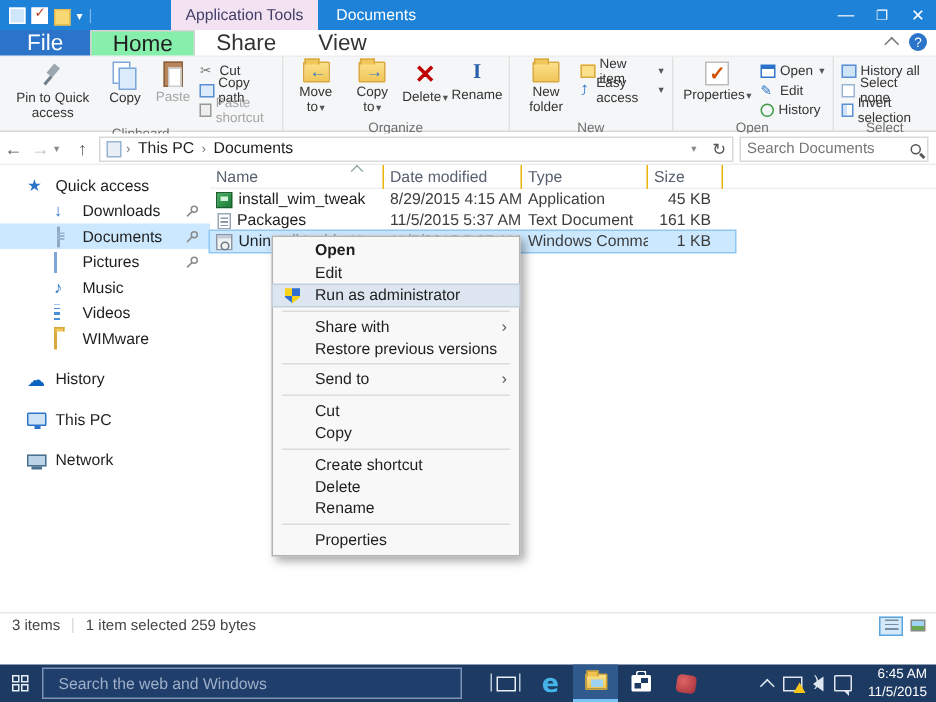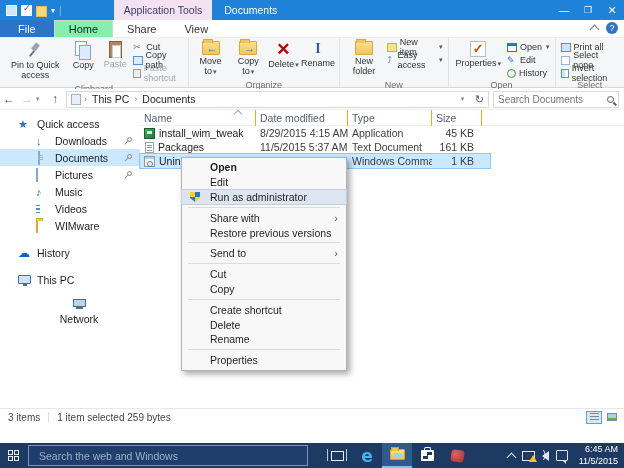--- a/index.html
+++ b/index.html
@@ -16,21 +16,21 @@
   .qic-fold{background:#f8d775;border:1px solid #e8bd4e;height:9px;margin-top:2px;}
   .qat-sep{color:#7fb6e8;font-size:10px;}
   .qat-dd{color:#fff;font-size:8px;}
   .ctx-tab{height:20px;background:#f2e2f2;color:#413d66;display:flex;align-items:center;padding:0 10px;font-size:10.5px;margin-left:46px;}
   .win-title{color:#fff;font-size:10.5px;margin-left:12px;flex:1;}
   .win-btns{display:flex;height:20px;}
   .win-btn{width:24px;height:20px;color:#fff;display:flex;align-items:center;justify-content:center;font-size:11px;cursor:default;}
   .wb-max{font-size:9px;}
   
   #tabrow{position:absolute;top:20px;left:0;right:0;height:18px;background:#fff;display:flex;align-items:stretch;border-bottom:1px solid #eee;}
-  .rtab{padding:0 14px;display:flex;align-items:center;font-size:11px;color:#333;}
+  .rtab{padding:0 14px;display:flex;align-items:center;font-size:15px;color:#333;}
   .rtab-file{background:#2b74c9;color:#fff;padding:0 18px;}
   .rtab-active{background:#86efac;border:1px solid #d4d4d4;border-bottom:none;color:#1e1e1e;}
   .rtab-manage{margin-left:8px;margin-top:29px;}
   .ribbon-mini{position:absolute;right:6px;top:20px;display:flex;gap:8px;align-items:center;height:16px;}
   .chev-up{width:7px;height:7px;border-left:1.5px solid #777;border-top:1.5px solid #777;transform:rotate(45deg);margin-top:3px;}
   .help-q{width:12px;height:12px;border-radius:50%;background:#2b74c9;color:#fff;font-size:9px;display:flex;align-items:center;justify-content:center;}
   
   #ribbon{position:absolute;top:38px;left:0;right:0;height:50px;background:#f5f6f7;border-bottom:1px solid #d8d8d8;display:flex;}
   .rgroup{display:flex;flex-direction:column;border-right:1px solid #e2e2e2;padding:1px 3px 0 3px;}
   .rg-body{flex:1;display:flex;align-items:flex-start;}
@@ -317,21 +317,21 @@
         </div>
       </div>
       <div class="rg-label">Open</div>
     </div>
 
     <div class="rgroup" style="border-right:none;">
       <div class="rg-body">
         <div class="smallcol">
           <div class="smallbtn">
             <span class="si si-grid"></span>
-            <span>Print all</span>
+            <span>History all</span>
           </div>
           <div class="smallbtn">
             <span class="si si-grid2"></span>
             <span>Select none</span>
           </div>
           <div class="smallbtn">
             <span class="si si-grid3"></span>
             <span>Invert selection</span>
           </div>
         </div>
@@ -397,21 +397,21 @@
         <span class="si-label">WIMware</span>
       </div>
       <div class="side-item gap" style="padding-left:18px;">
         <span class="sic sic-cloud">☁</span>
         <span class="si-label">History</span>
       </div>
       <div class="side-item gap" style="padding-left:18px;">
         <span class="sic sic-monitor"></span>
         <span class="si-label">This PC</span>
       </div>
-      <div class="side-item gap" style="padding-left:18px;flex-direction:column;">
+      <div class="side-item gap" style="padding-left:18px;">
         <span class="sic sic-net"></span>
         <span class="si-label">Network</span>
       </div>
     </div>
 
     <div id="filelist">
       <div id="colheaders">
         <div class="col col-name">Name</div>
         <span class="sortmark"></span>
         <div class="col col-date">Date modified</div>

